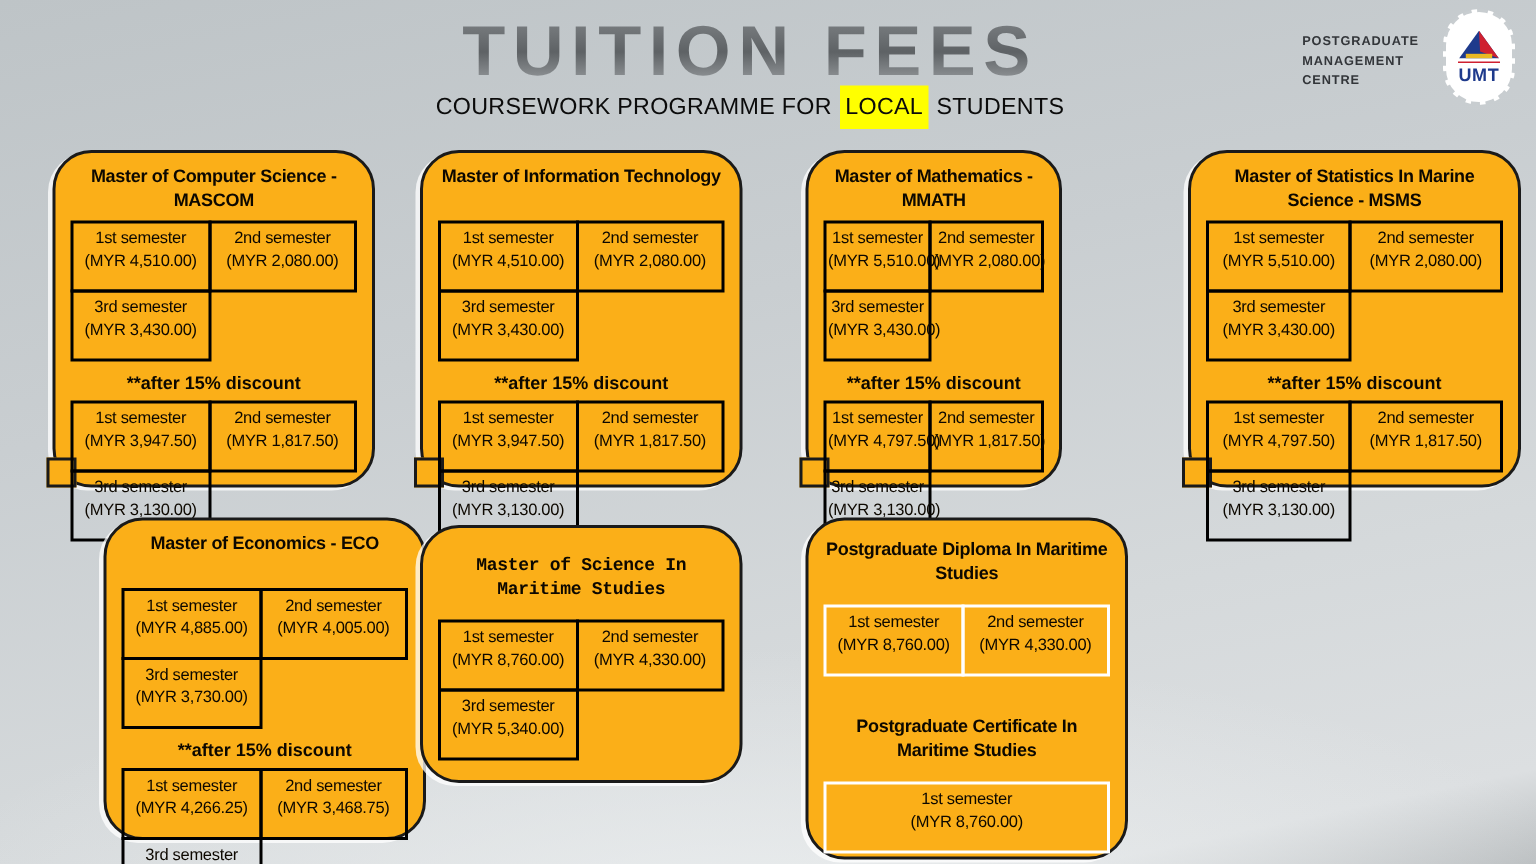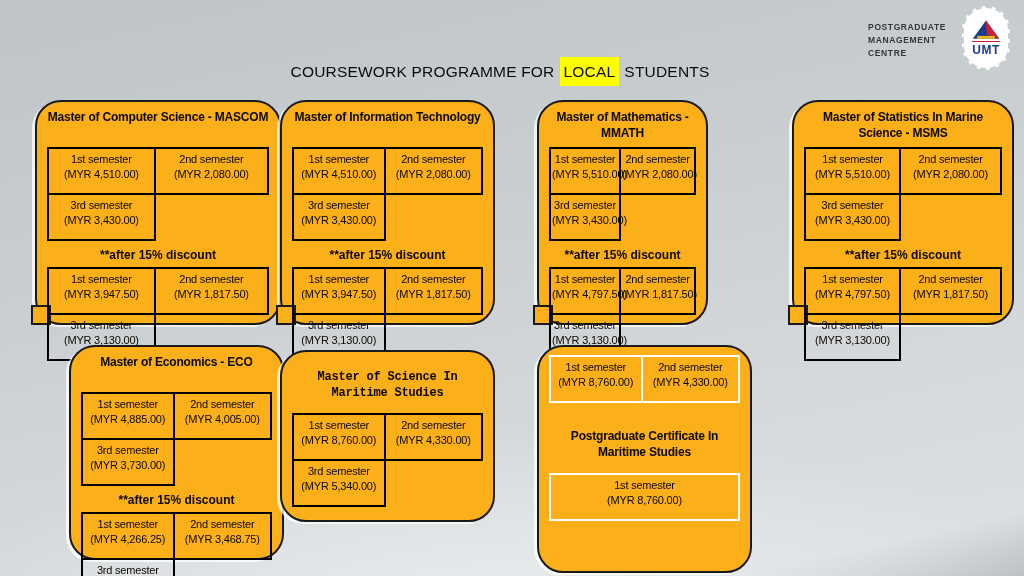--- a/index.html
+++ b/index.html
@@ -45,21 +45,21 @@
   .logo-text{font-size:12px;font-weight:700;color:#1e3a8c;letter-spacing:.5px;border-top:1.5px solid #cf2030;padding-top:1px;}
 
   
   .card{
     position:absolute;background:var(--card-fill);
     border:2px solid var(--card-border);border-radius:26px;
     padding:8px 10px;z-index:0;
     box-shadow:-3px 2px 0 rgba(255,255,255,.75);
     color:#0d0800;
   }
-  .c1{left:35px; top:100px;width:246px;height:225px;}
+  .c1{left:35px; top:100px;width:215px;height:225px;}
   .c2{left:280px;top:100px;width:215px;height:225px;}
   .c3{left:537px;top:100px;width:171px;height:225px;}
   .c4{left:792px;top:100px;width:222px;height:225px;}
   .c5{left:35px; top:345px;width:215px;height:215px;margin-left:34px;}
   .c6{left:280px;top:350px;width:215px;height:172px;}
   .c7{left:537px;top:345px;width:215px;height:228px;}
   .c1::after,.c2::after,.c3::after,.c4::after{
     content:"";position:absolute;left:-6px;bottom:-2px;width:16px;height:16px;
     background:var(--card-fill);border:2px solid var(--card-border);z-index:-1;
   }
@@ -86,20 +86,21 @@
   .cardC .prog-title.first{margin:4px 0 12px;}
   .cardC .prog-title.second{margin:26px 0 12px;}
   .white-grid .fee-box{border-color:var(--box-border-light);}
   .fee-box.span2{grid-column:1 / -1;}
 </style>
 </head>
 <body>
 
 <div class="slide">
 
+  <div class="main-title">TUITION FEES</div>
 
   <div class="subtitle"><span>COURSEWORK PROGRAMME FOR</span><span class="hl">LOCAL</span><span>STUDENTS</span></div>
 
   <div class="org">
     <div>POSTGRADUATE</div>
     <div>MANAGEMENT</div>
     <div>CENTRE</div>
   </div>
 
   <div class="logo">
@@ -288,20 +289,21 @@
         <div class="fee-line">(MYR 4,330.00)</div>
       </div>
       <div class="fee-box">
         <div class="fee-line">3rd semester</div>
         <div class="fee-line">(MYR 5,340.00)</div>
       </div>
     </div>
   </div>
 
   <div class="card cardC c7">
+    <div class="prog-title first">Postgraduate Diploma In Maritime Studies</div>
     <div class="fee-grid white-grid">
       <div class="fee-box">
         <div class="fee-line">1st semester</div>
         <div class="fee-line">(MYR 8,760.00)</div>
       </div>
       <div class="fee-box">
         <div class="fee-line">2nd semester</div>
         <div class="fee-line">(MYR 4,330.00)</div>
       </div>
     </div>

